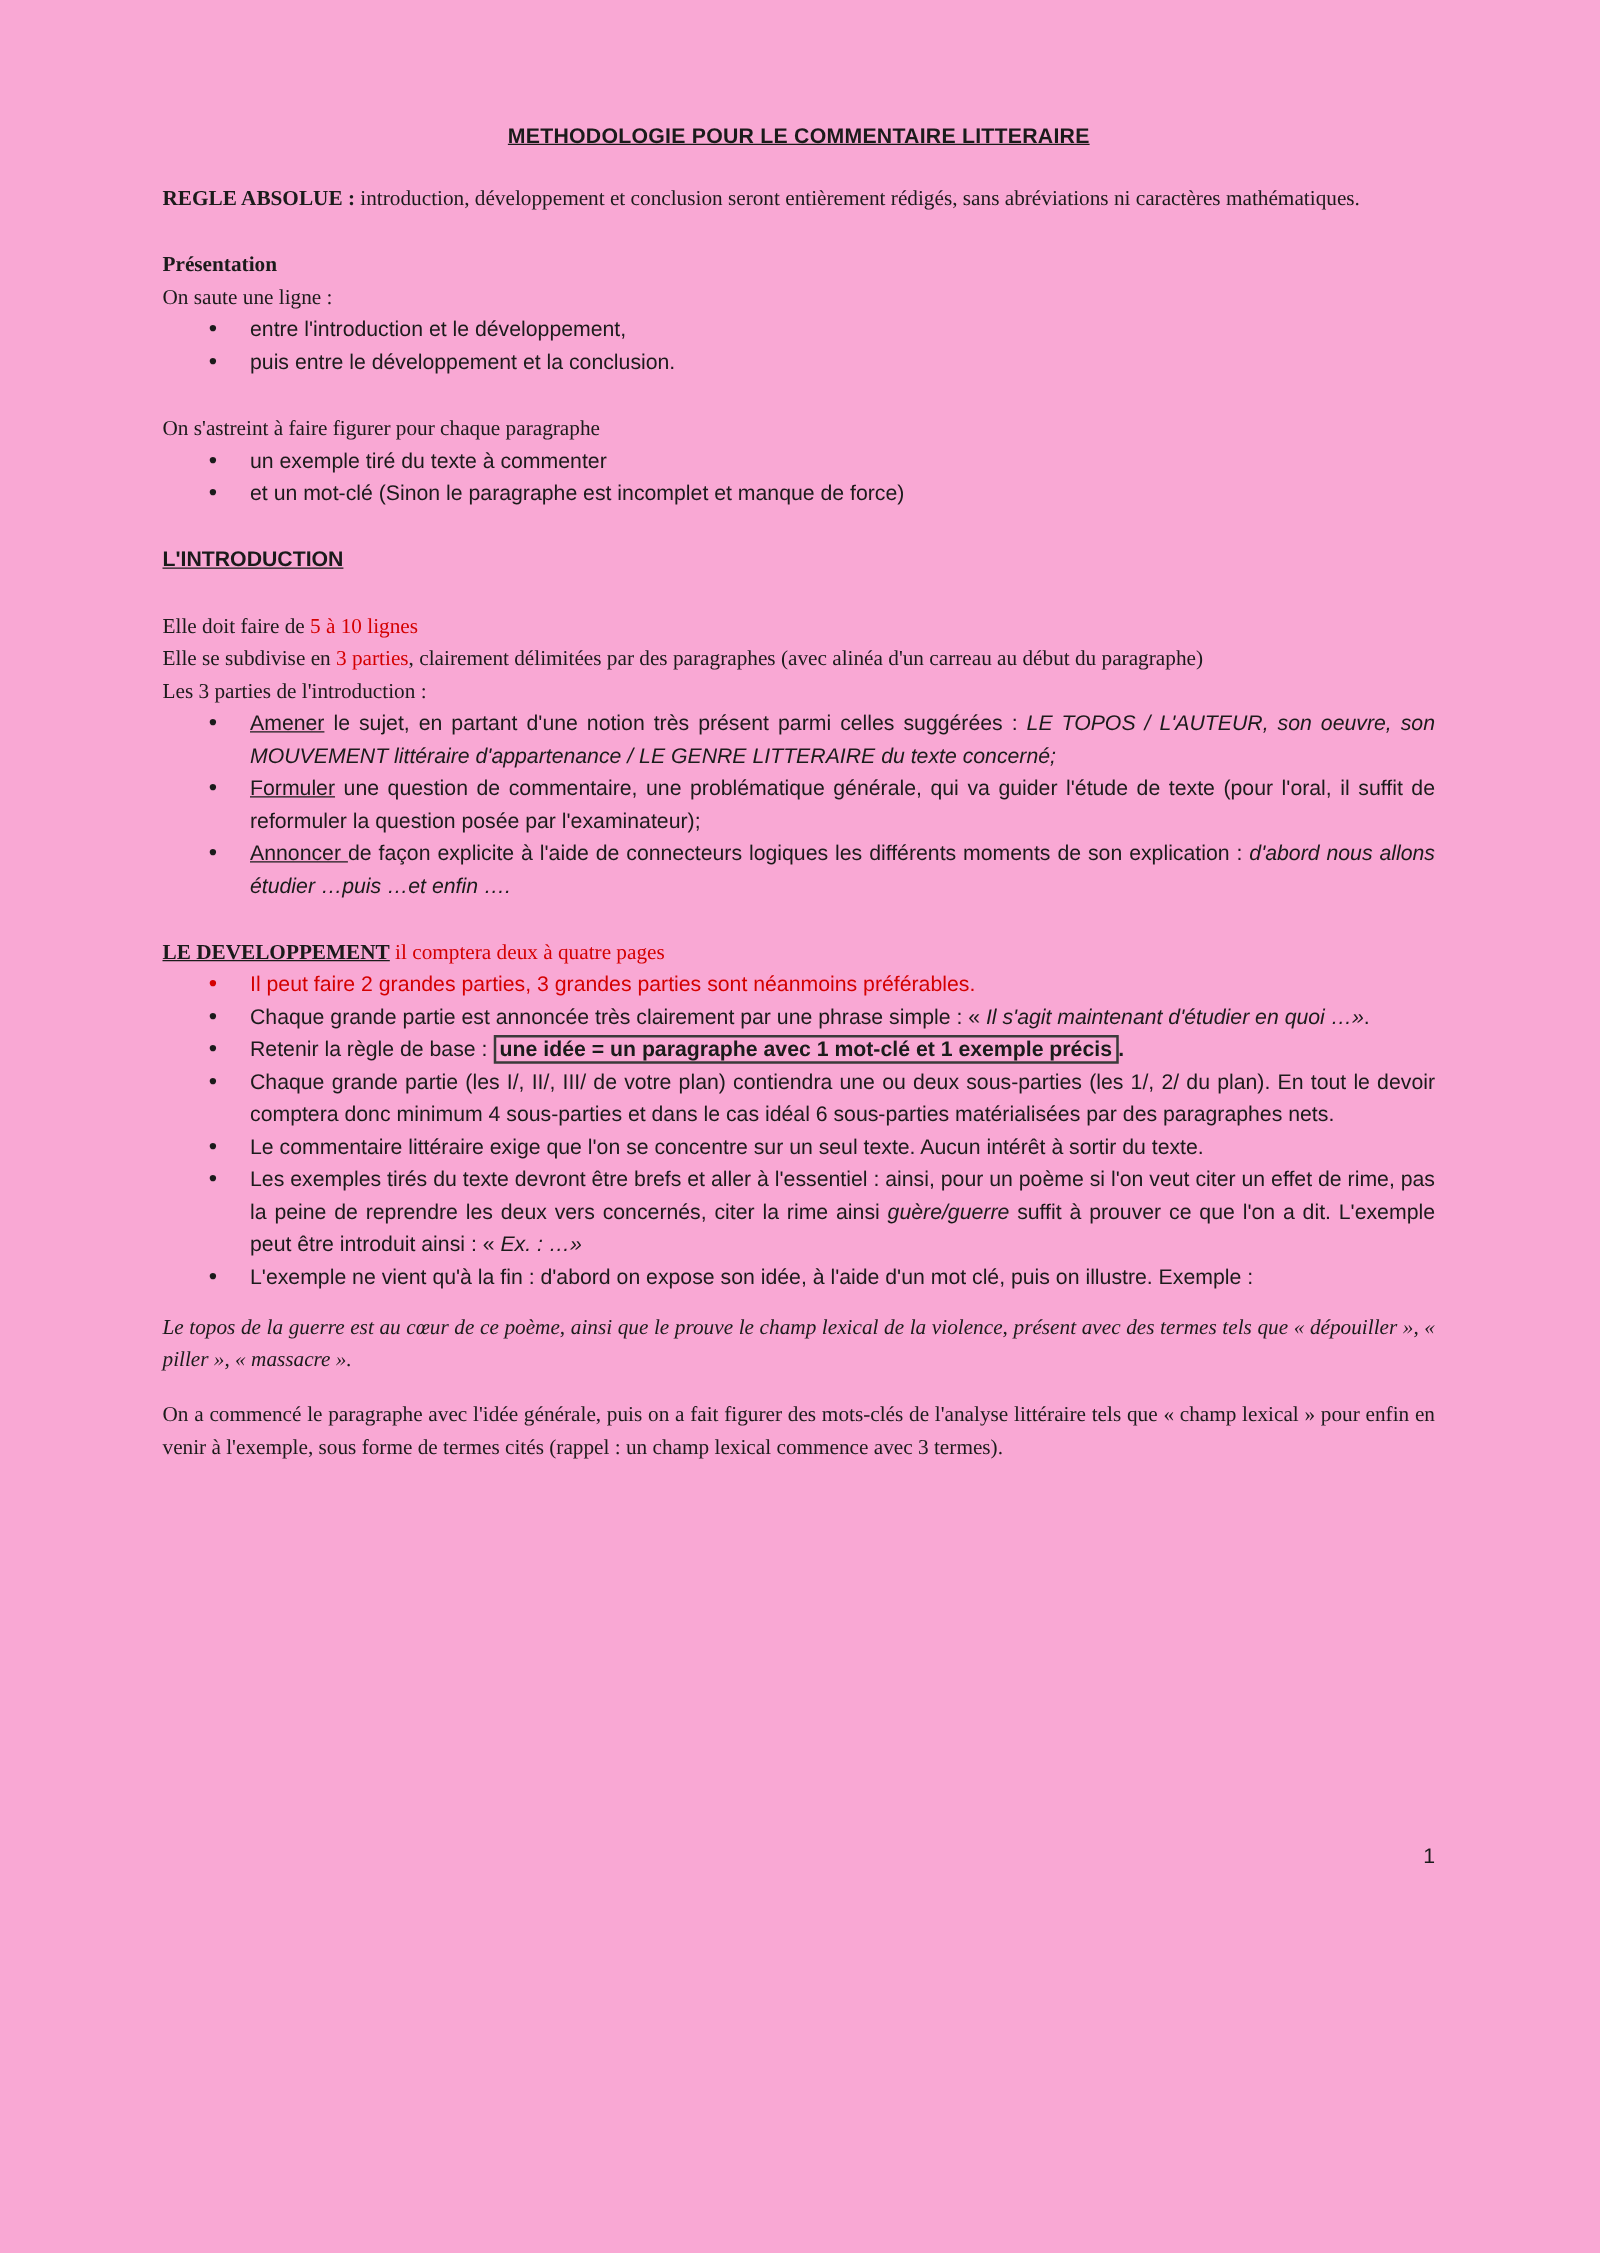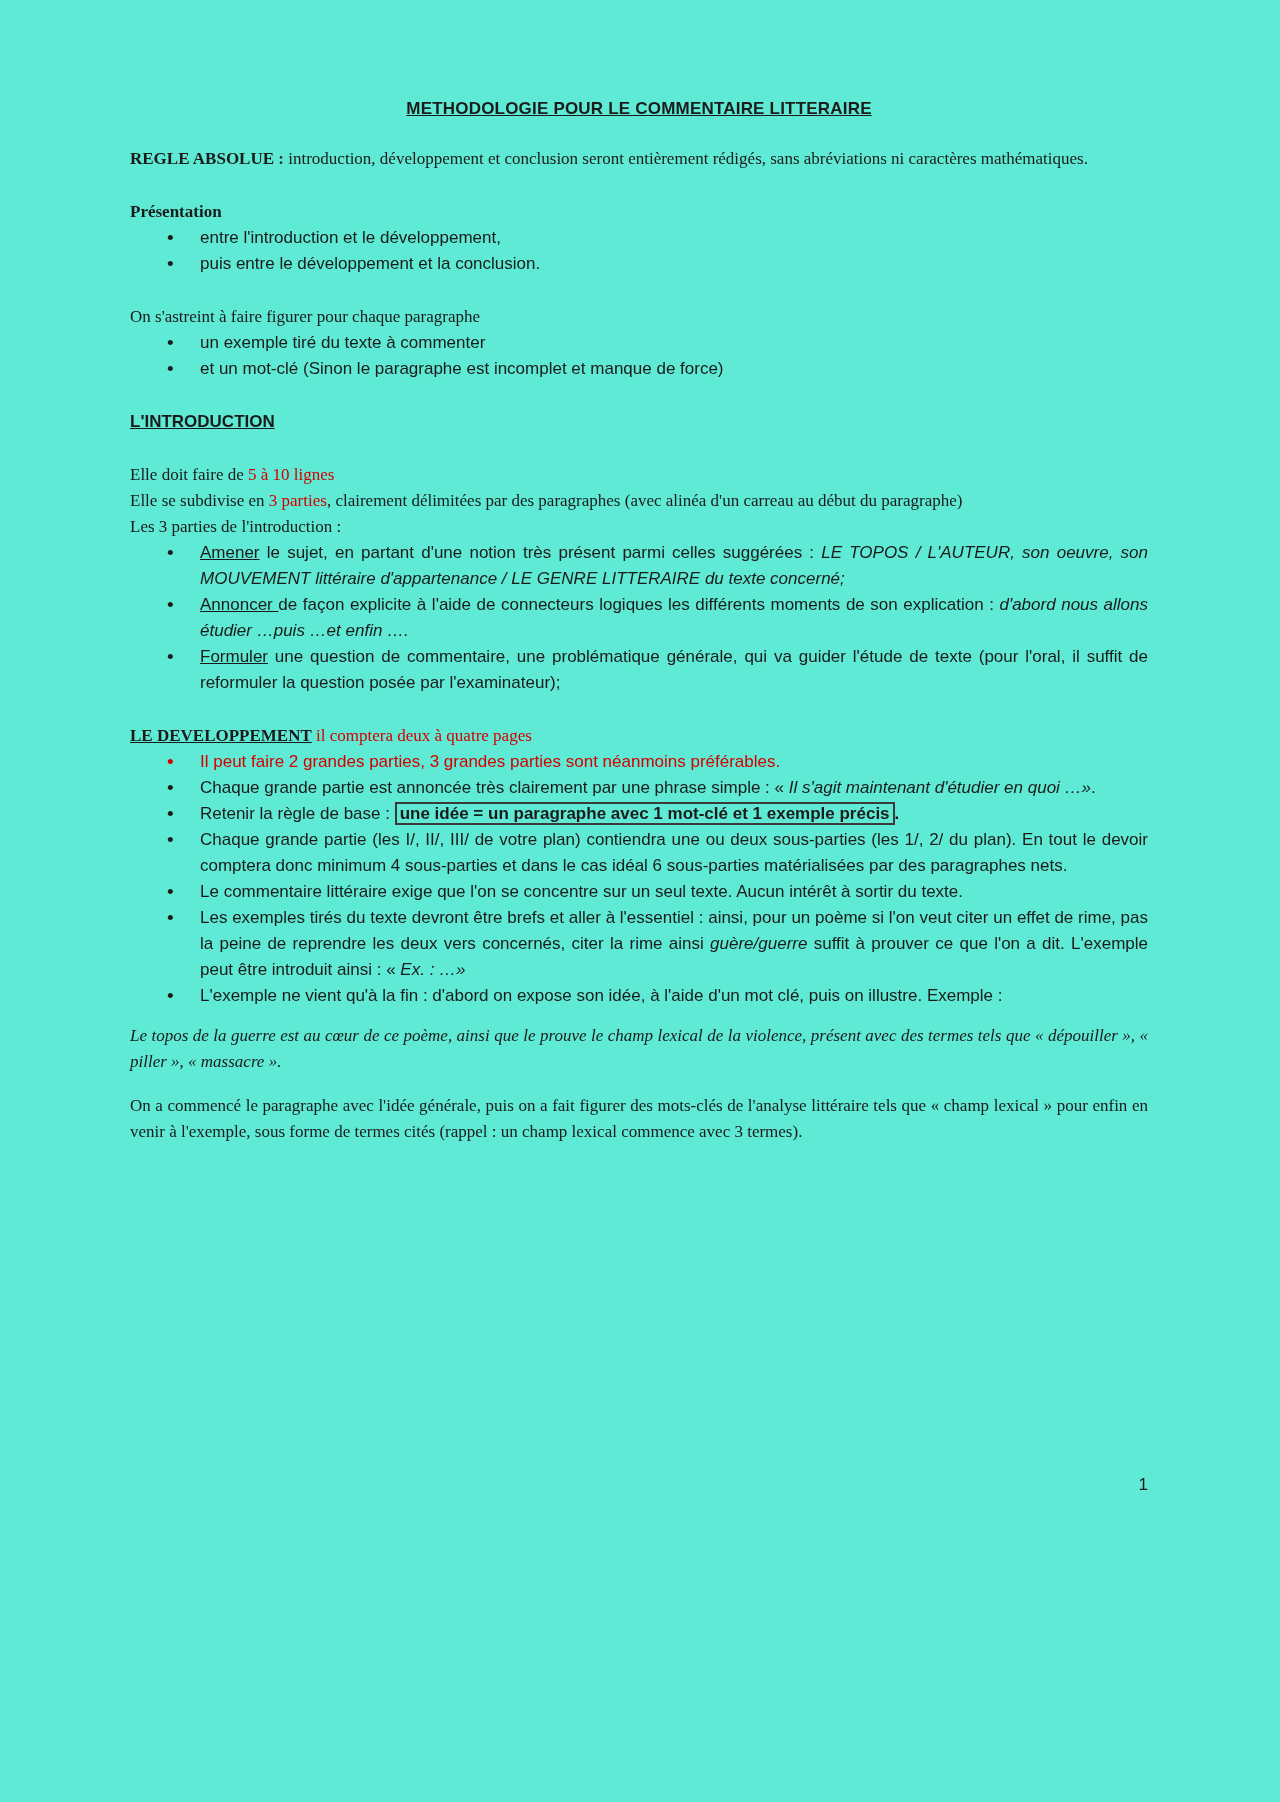--- a/index.html
+++ b/index.html
@@ -1,20 +1,20 @@
 <!DOCTYPE html>
 <html style="--red: #d40000; --text: #1b1b1b;"><head>
 <meta charset="utf-8">
 <style>
   html, body { margin: 0; padding: 0; background: #ffffff; }
   .page {
     position: relative;
     width: 1280px;
     height: 1802px;
-    background: #5eead4;
+    background: #f9a8d4;
     box-sizing: border-box;
     padding: 96px 132px 0 130px;
     font-family: "Liberation Sans", sans-serif;
     font-size: 17px;
     line-height: 26px;
     color: var(--text, #1b1b1b);
   }
   .title {
     font-size: 17px;
     font-weight: bold;
@@ -67,20 +67,21 @@
 <body>
 
 <div class="page">
 
   <h1 class="title">METHODOLOGIE POUR LE COMMENTAIRE LITTERAIRE</h1>
 
   <p class="para"><span class="s-bold">REGLE ABSOLUE : </span><span class="s-normal">introduction, développement et conclusion seront entièrement rédigés, sans abréviations ni caractères mathématiques.</span></p>
 
   <div class="gap">
     <p class="para bold">Présentation</p>
+    <p class="para">On saute une ligne :</p>
     <ul class="bullets">
         <li><span class="s-normal">entre l'introduction et le développement,</span></li>
         <li><span class="s-normal">puis entre le développement et la conclusion.</span></li>
       </ul>
   </div>
 
   <div class="gap">
     <p class="para">On s'astreint à faire figurer pour chaque paragraphe</p>
     <ul class="bullets">
         <li><span class="s-normal">un exemple tiré du texte à commenter</span></li>
@@ -89,22 +90,22 @@
   </div>
 
   <h2 class="heading gap">L'INTRODUCTION</h2>
 
   <div class="gap">
     <p class="para"><span class="s-normal">Elle doit faire de </span><span class="s-red">5 à 10 lignes</span></p>
     <p class="para"><span class="s-normal">Elle se subdivise en </span><span class="s-red">3 parties</span><span class="s-normal">, clairement délimitées par des paragraphes (avec alinéa d'un carreau au début du paragraphe)</span></p>
     <p class="para"><span class="s-normal">Les 3 parties de l'introduction :</span></p>
     <ul class="bullets">
         <li><span class="s-underline">Amener</span><span class="s-normal"> le sujet, en partant d'une notion très présent parmi celles suggérées : </span><span class="s-italic">LE TOPOS / L'AUTEUR, son oeuvre, son MOUVEMENT littéraire d'appartenance / LE GENRE LITTERAIRE du texte concerné;</span></li>
+        <li><span class="s-underline">Formuler</span><span class="s-normal"> une question de commentaire, une problématique générale, qui va guider l'étude de texte (pour l'oral, il suffit de reformuler la question posée par l'examinateur);</span></li>
         <li><span class="s-underline">Annoncer </span><span class="s-normal">de façon explicite à l'aide de connecteurs logiques les différents moments de son explication : </span><span class="s-italic">d'abord nous allons étudier …puis …et enfin ….</span></li>
-        <li><span class="s-underline">Formuler</span><span class="s-normal"> une question de commentaire, une problématique générale, qui va guider l'étude de texte (pour l'oral, il suffit de reformuler la question posée par l'examinateur);</span></li>
       </ul>
   </div>
 
   <p class="para gap"><span class="s-bold-underline">LE DEVELOPPEMENT</span><span class="s-normal"> </span><span class="s-red">il comptera deux à quatre pages</span></p>
 
   <ul class="bullets gap">
       <li class="li-red"><span class="s-normal">Il peut faire 2 grandes parties, 3 grandes parties sont néanmoins préférables.</span></li>
       <li><span class="s-normal">Chaque grande partie est annoncée très clairement par une phrase simple : « </span><span class="s-italic">Il s'agit maintenant d'étudier en quoi …»</span><span class="s-normal">.</span></li>
       <li><span class="s-normal">Retenir la règle de base : </span><span class="s-boxed">une idée = un paragraphe avec 1 mot-clé et 1 exemple précis</span><span class="s-bold">.</span></li>
       <li><span class="s-normal">Chaque grande partie (les I/, II/, III/ de votre plan) contiendra une ou deux sous-parties (les 1/, 2/ du plan). En tout le devoir comptera donc minimum 4 sous-parties et dans le cas idéal 6 sous-parties matérialisées par des paragraphes nets.</span></li>

